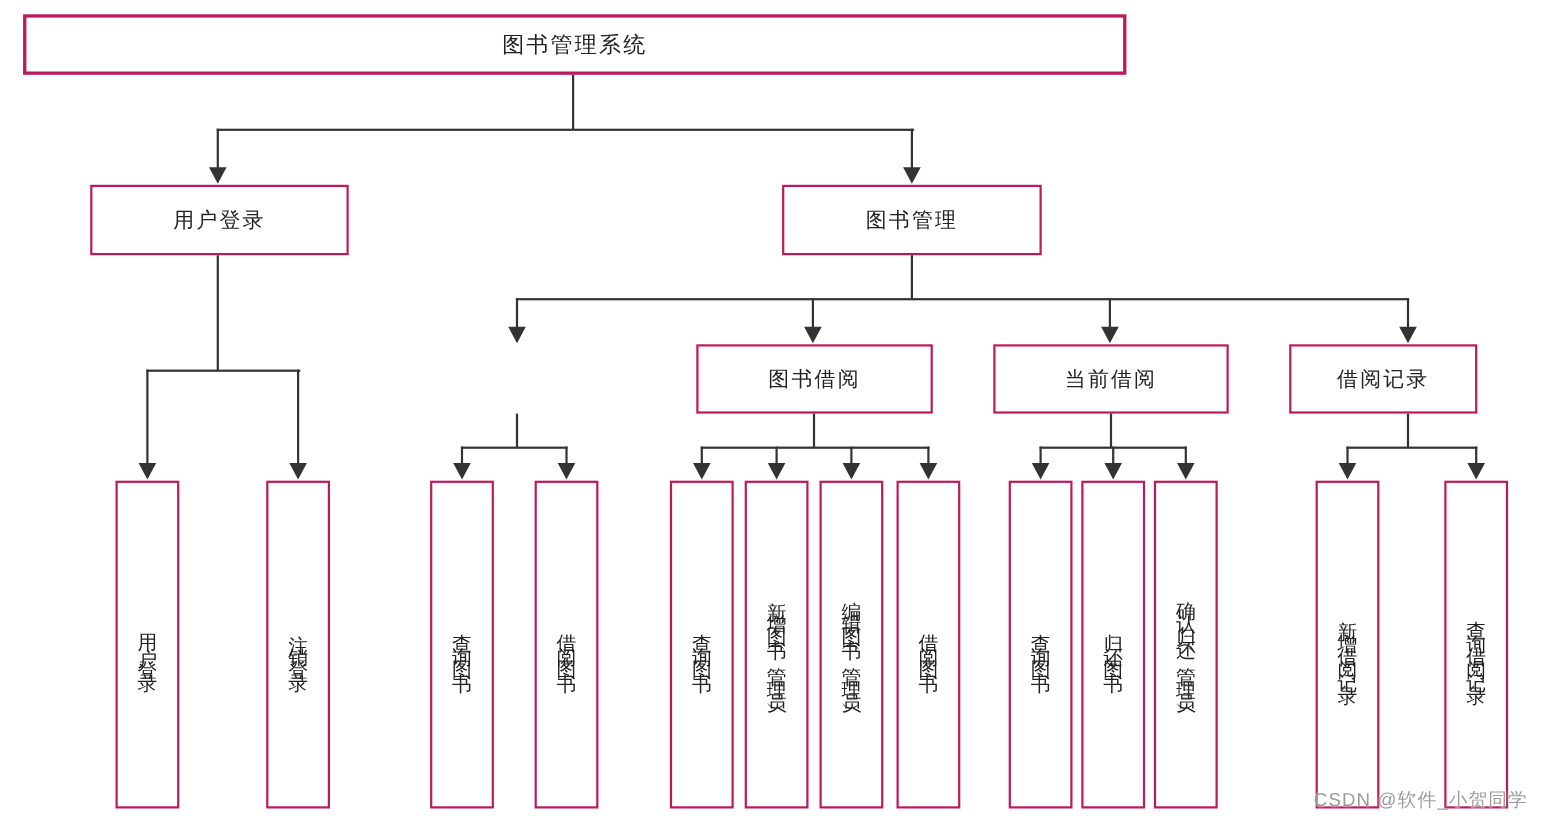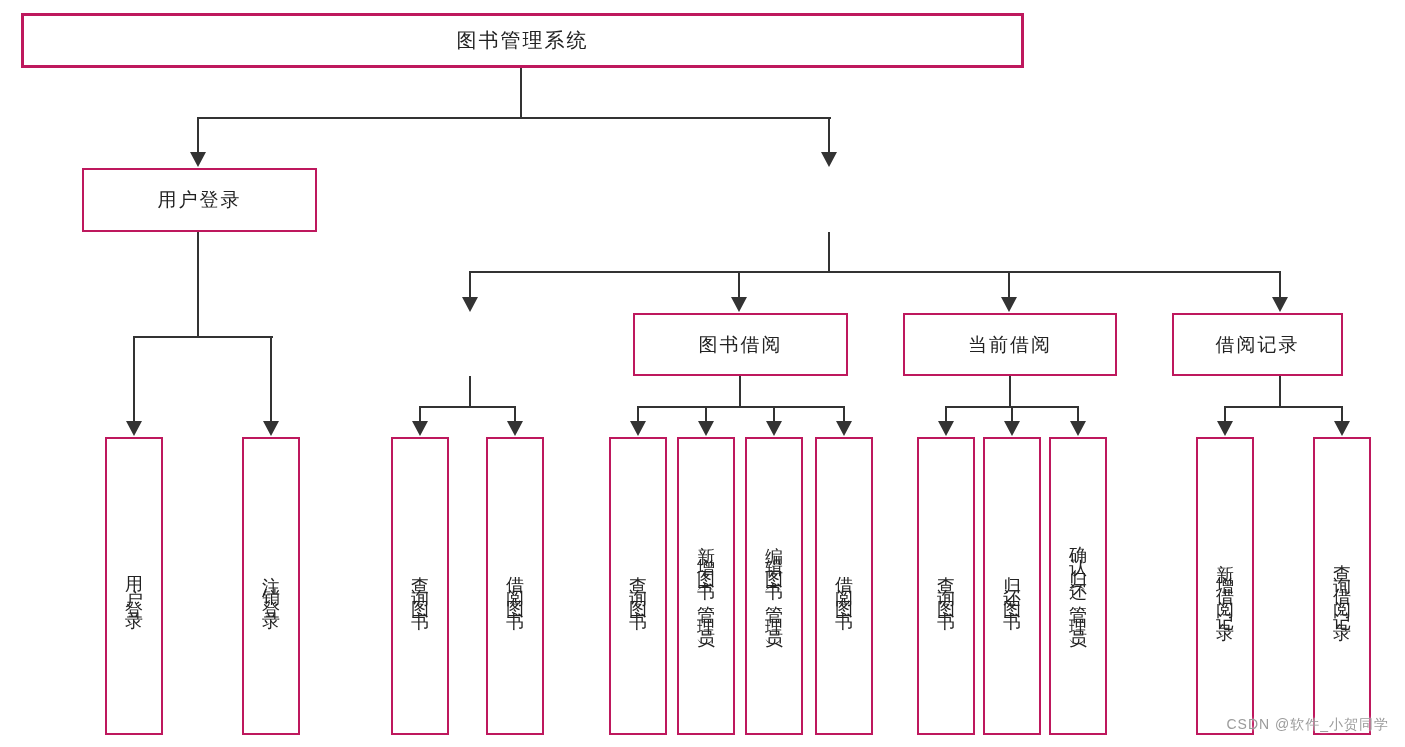--- a/index.html
+++ b/index.html
@@ -21,32 +21,33 @@
   }
   .vl { position:absolute; width:2px;  background:#333333; }
   .hl { position:absolute; height:2px; background:#333333; }
   .arrow {
     position:absolute; width:0; height:0;
     border-left:8px solid transparent; border-right:8px solid transparent;
     border-top:15px solid #333333;
   }
   .watermark {
     position:absolute; right:16px; top:716px; z-index:5;
-    font-size:14px; color:#9b9b9b; letter-spacing:1px;
+    font-size:17px; color:#9b9b9b; letter-spacing:1px;
     text-shadow:0 0 3px #ffffff;
   }
 </style>
 </head>
 <body>
 
 <div class="canvas">
 
   <div class="node root-node" style="left:21px; top:13px; width:1003px; height:55px;">图书管理系统</div>
 
   <div class="node h-node" style="left:82px; top:168px; width:235px; height:64px;">用户登录</div>
+  <div class="node h-node" style="left:711px; top:168px; width:236px; height:64px;">图书管理</div>
 
   <div class="node h-node" style="left:633px; top:313px; width:215px; height:63px;">图书借阅</div>
   <div class="node h-node" style="left:903px; top:313px; width:214px; height:63px;">当前借阅</div>
   <div class="node h-node" style="left:1172px; top:313px; width:171px; height:63px;">借阅记录</div>
 
   <div class="node v-node" style="left:105px; top:437px; width:58px; height:298px;">用户登录</div>
   <div class="node v-node" style="left:242px; top:437px; width:58px; height:298px;">注销登录</div>
 
   <div class="node v-node" style="left:391px; top:437px; width:58px; height:298px;">查询图书</div>
   <div class="node v-node" style="left:486px; top:437px; width:58px; height:298px;">借阅图书</div>

